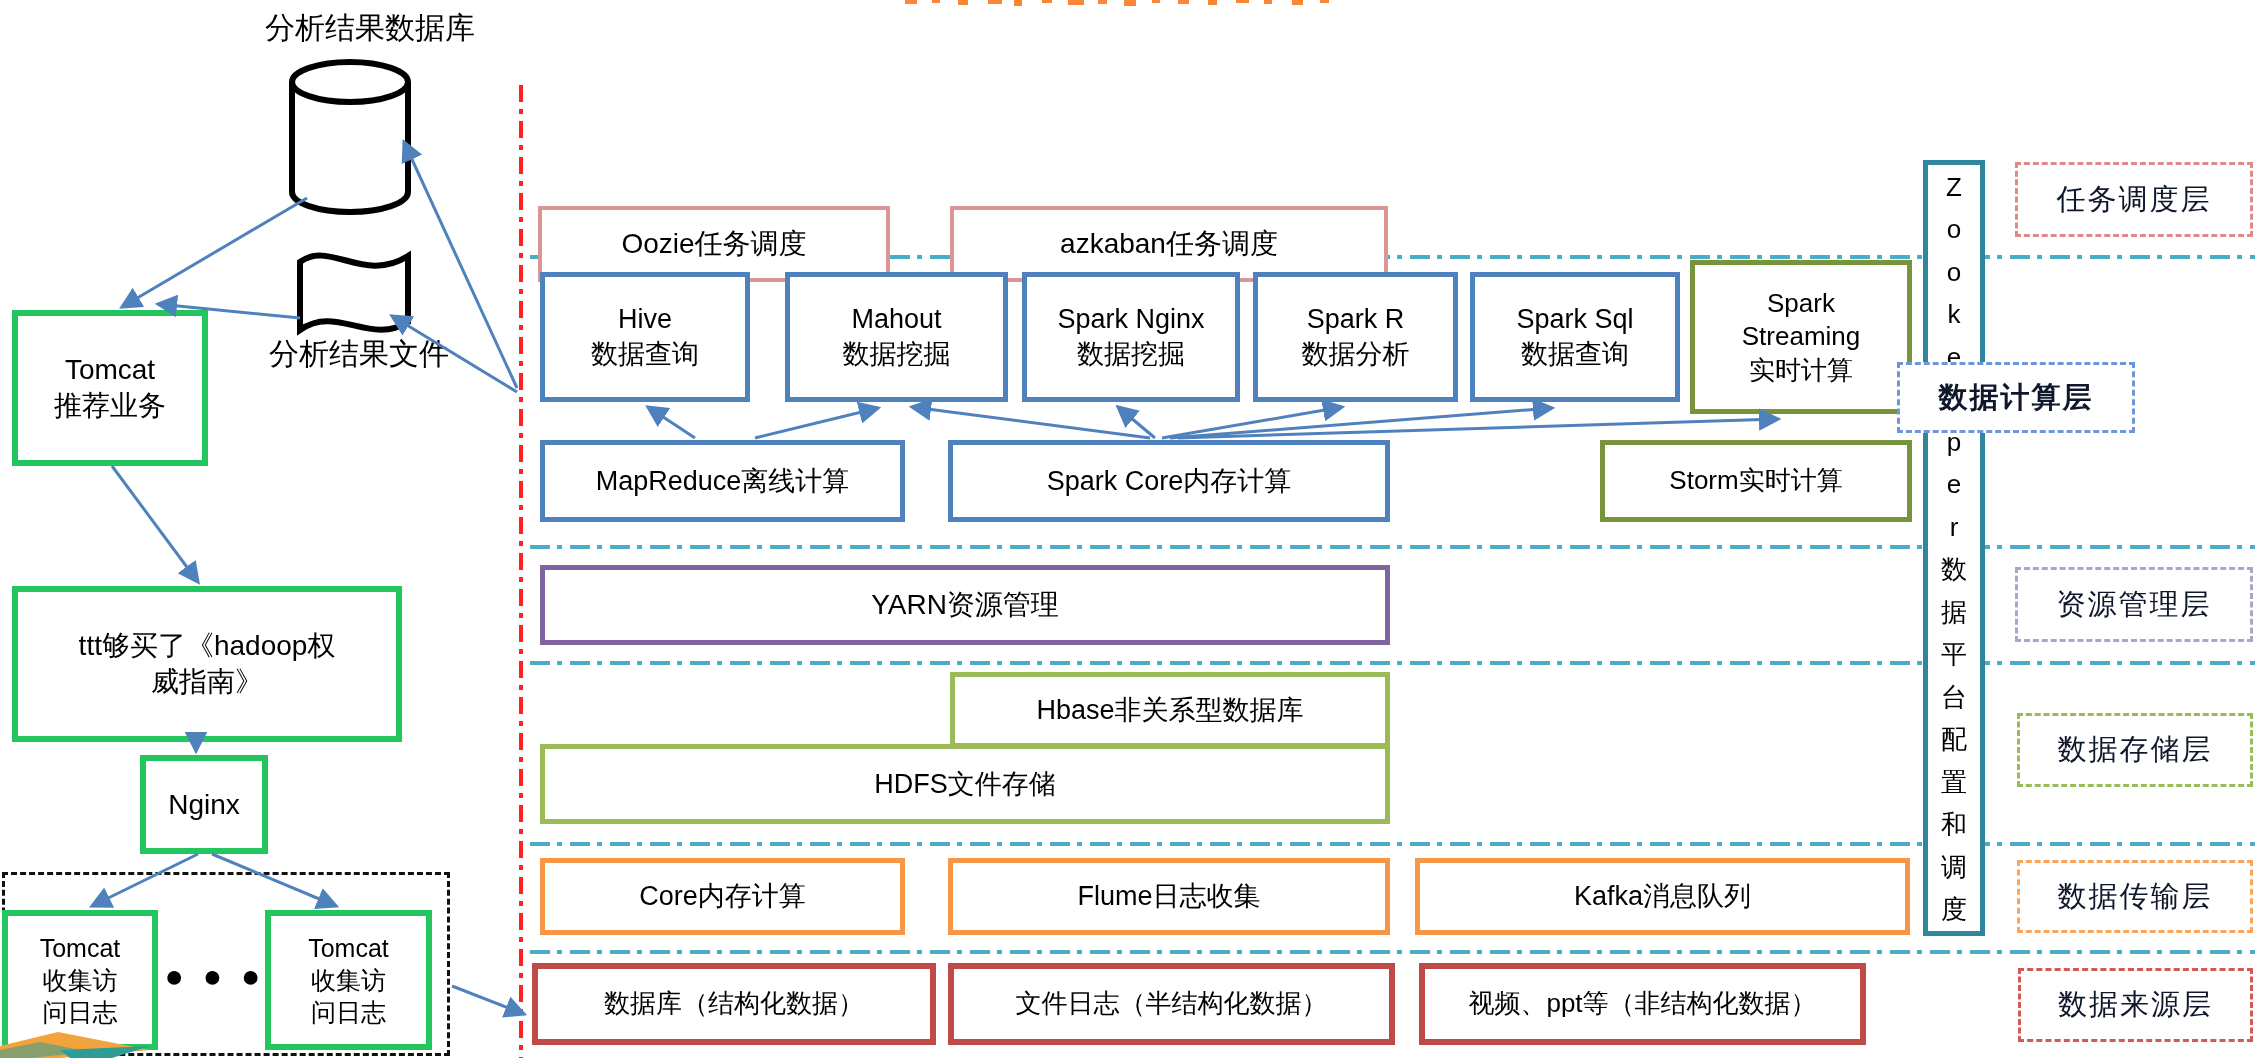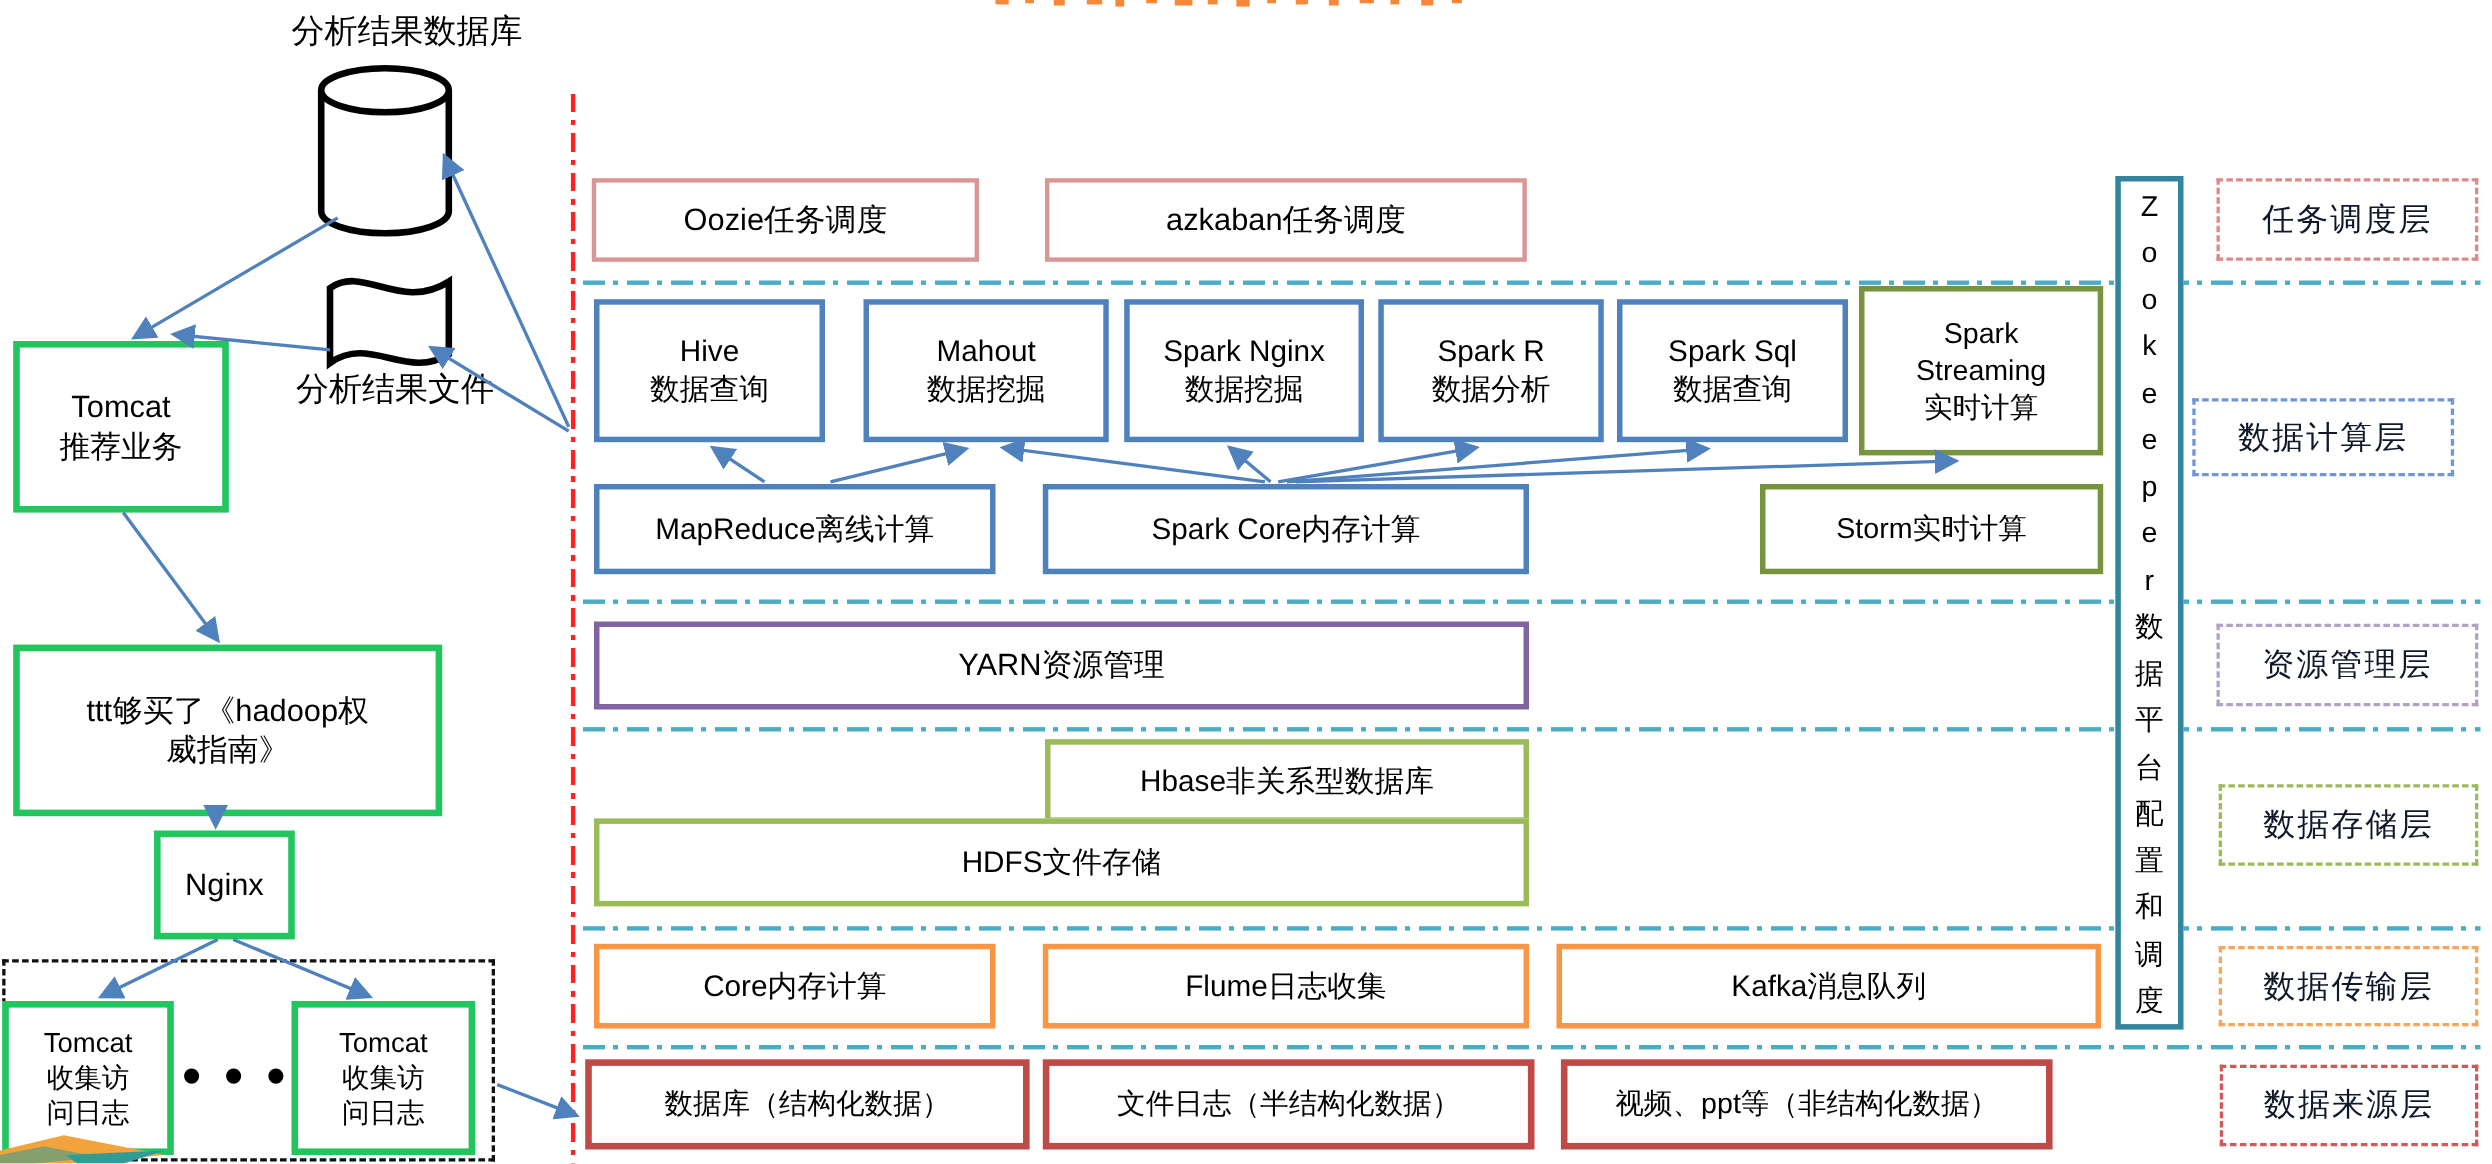--- a/index.html
+++ b/index.html
@@ -2,21 +2,21 @@
 <html><head>
 <meta charset="utf-8">
 <style>
   html,body{margin:0;padding:0;background:#fff;}
   body{font-family:"Liberation Sans","DejaVu Sans",sans-serif;}
   #canvas{position:relative;width:2265px;height:1058px;background:#fff;overflow:hidden;}
 
   .box{position:absolute;box-sizing:border-box;background:#fff;display:flex;align-items:center;
        justify-content:center;text-align:center;white-space:pre-line;z-index:2;color:#000;line-height:1.28;}
   .b-black {border:6px solid #22c55e;font-size:28px;}
-  .b-salmon{border:4px solid #d99694;font-size:28px;}
+  .b-salmon{border:4px solid #d99694;font-size:28px;margin-top:44px;}
   .b-blue  {border:5px solid #4f81bd;font-size:27px;}
   .b-olive {border:5px solid #77933c;font-size:26px;}
   .b-lgreen{border:5px solid #9bbb59;font-size:27px;}
   .b-purple{border:5px solid #8064a2;font-size:28px;}
   .b-orange{border:5px solid #f79646;font-size:27px;}
   .b-red   {border:6px solid #bf4b48;font-size:26px;}
   .b-teal  {border:5px solid #31859c;}
 
   .lab{position:absolute;box-sizing:border-box;background:#fff;display:flex;align-items:center;
        justify-content:center;font-size:29px;letter-spacing:2px;z-index:2;color:#0f172a;}
@@ -120,21 +120,21 @@
 平
 台
 配
 置
 和
 调
 度</div>
   </div>
 
   <div class="lab d-salmon" style="left:2015px;top:162px;width:238px;height:75px;">任务调度层</div>
-  <div class="lab d-blue" style="left:1993px;top:362px;width:238px;height:71px;">数据计算层</div>
+  <div class="lab d-blue" style="left:1897px;top:362px;width:238px;height:71px;font-weight:bold;">数据计算层</div>
   <div class="lab d-purple" style="left:2015px;top:567px;width:238px;height:75px;">资源管理层</div>
   <div class="lab d-green" style="left:2017px;top:713px;width:236px;height:74px;">数据存储层</div>
   <div class="lab d-orange" style="left:2017px;top:860px;width:236px;height:73px;">数据传输层</div>
   <div class="lab d-red" style="left:2018px;top:968px;width:235px;height:74px;">数据来源层</div>
 
   <svg class="overlay" viewBox="0 0 2265 1058">
     <defs>
       <marker id="arr" viewBox="0 0 10 10" refX="8.5" refY="5" markerWidth="7.5" markerHeight="7.5" orient="auto-start-reverse">
         <path d="M0,0 L10,5 L0,10 z" fill="#4f81bd"></path>
       </marker>

